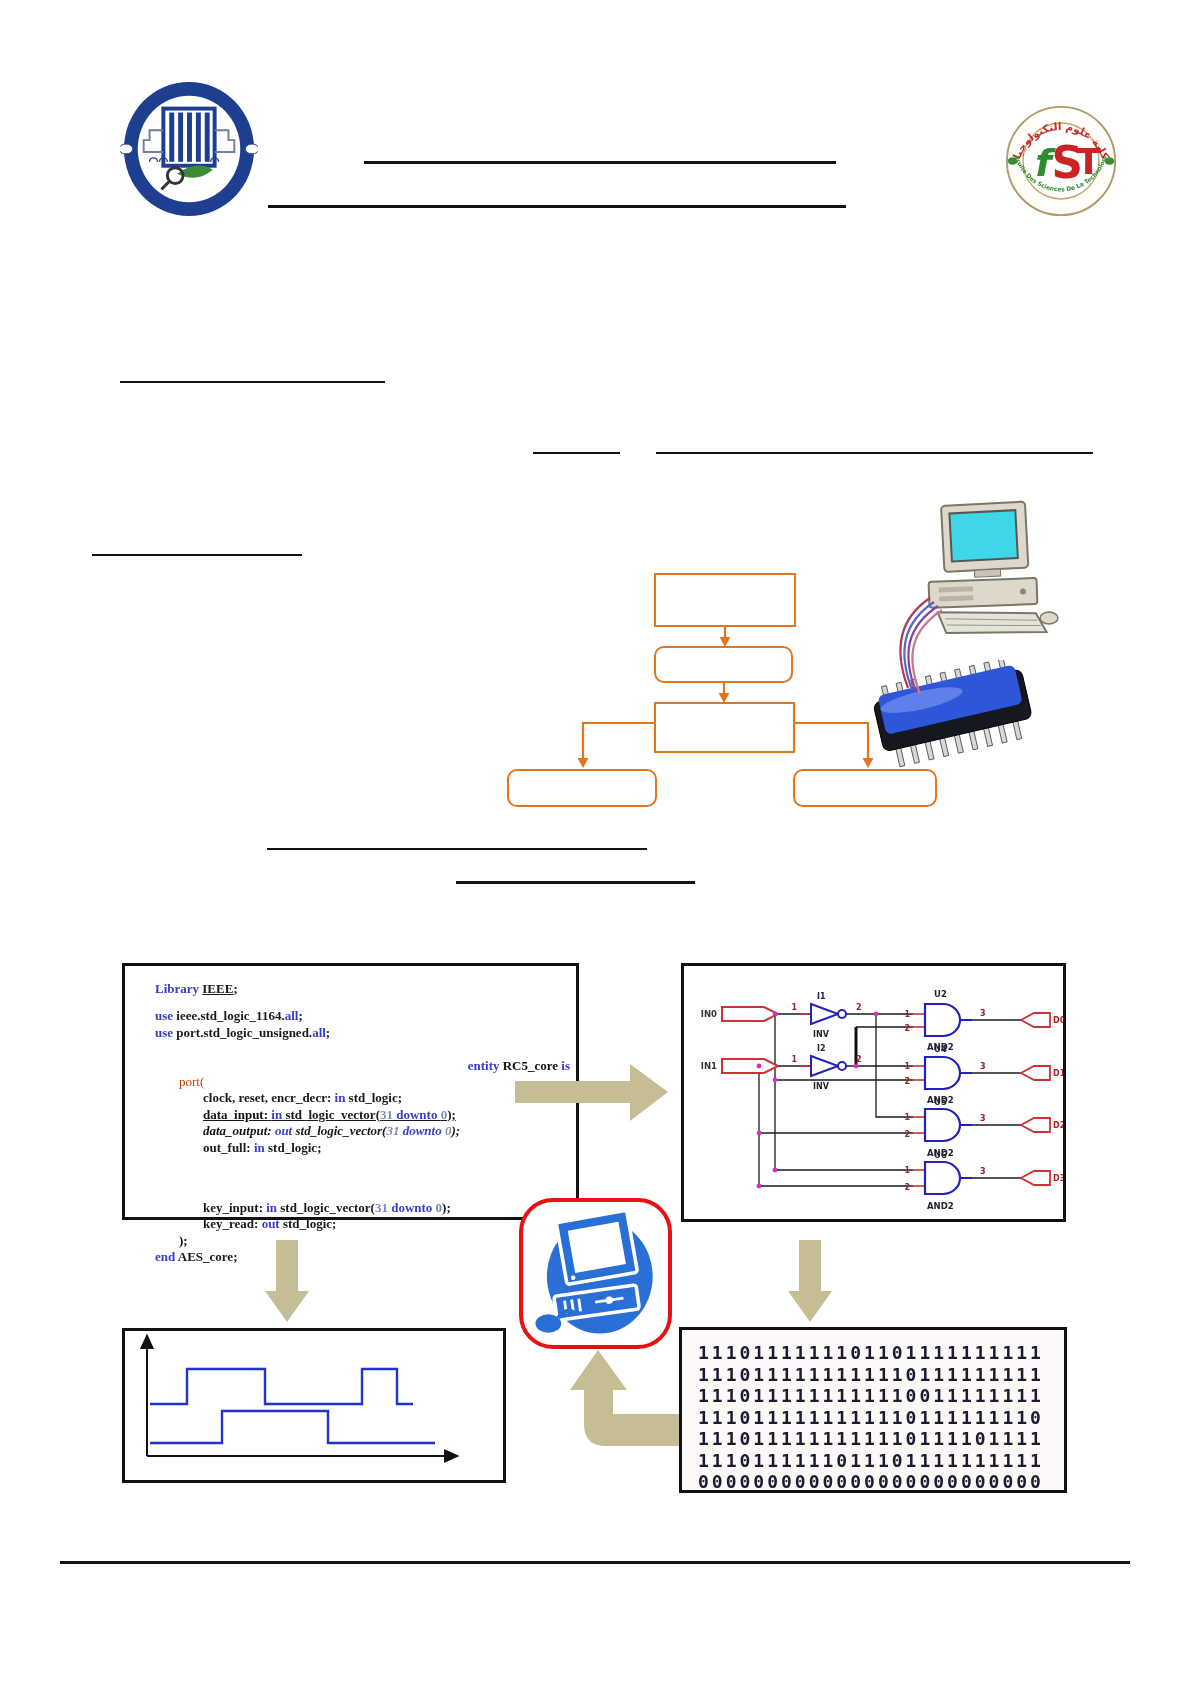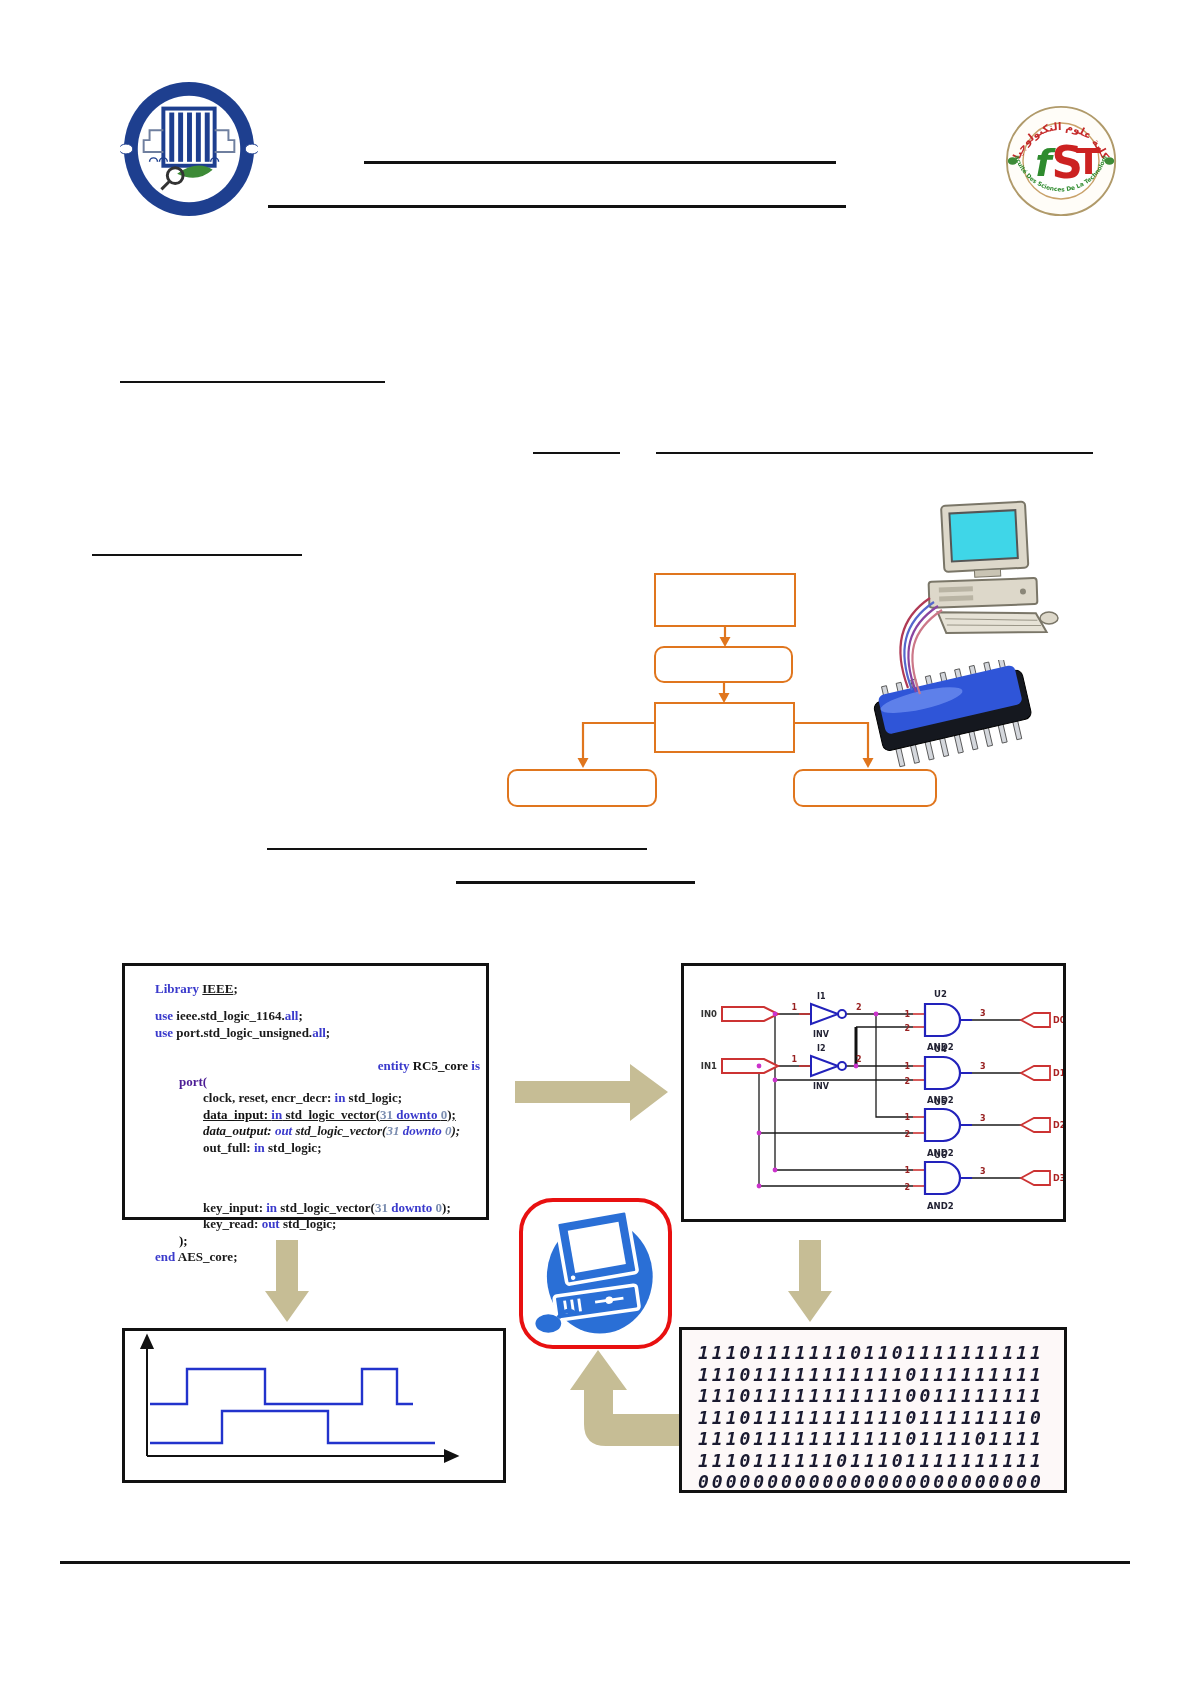--- a/index.html
+++ b/index.html
@@ -8,28 +8,28 @@
   .abs{position:absolute;}
   .bline{position:absolute;background:#121212;}
   .panel{position:absolute;border:3px solid #111;background:#fff;box-sizing:border-box;z-index:2;}
   .fc-box{position:absolute;border:2px solid #e0761e;background:#fff;box-sizing:border-box;z-index:2;}
   .rounded{border-radius:10px;}
   
   .code-body{padding:15px 6px 6px 30px;font-family:"Liberation Serif",serif;
              font-size:13px;line-height:16.4px;font-weight:600;color:#1a1a1a;white-space:nowrap;}
   .code-line{height:16.4px;}
   .tok-k{color:#3a3acc;}
-  .tok-kb{color:#4c1d95;font-weight:700;}
+  .tok-kb{color:#c2410c;font-weight:400;}
   .tok-n{color:#1a1a1a;}
   .tok-nb{color:#111;font-weight:700;}
   .tok-u{color:#1a1a1a;text-decoration:underline;}
   .tok-num{color:#7b8db0;}
   
   .bin-body{padding:12px 0 0 16px;font-family:"DejaVu Sans Mono",monospace;
-            font-size:18px;line-height:21.5px;font-weight:700;color:#1a1a30;letter-spacing:3px;font-style:italic;}
+            font-size:18px;line-height:21.5px;font-weight:700;color:#1a1a30;letter-spacing:3px;}
   .bin-row{height:21.5px;}
   
   .red-box{position:absolute;left:519px;top:1198px;width:153px;height:151px;box-sizing:border-box;
            border:4px solid #e81010;border-radius:34px;background:#fff;z-index:5;}
   svg text{font-family:"DejaVu Sans",sans-serif;}
 </style>
 </head>
 <body>
 
 <div class="page">
@@ -137,21 +137,21 @@
         <rect x="116" y="70" width="5" height="22"></rect>
           <rect x="131" y="70" width="5" height="22"></rect>
         <rect x="146" y="70" width="5" height="22"></rect>
       </g>
       <rect x="14" y="24" width="152" height="50" rx="7" fill="#15181f" stroke="#000"></rect>
       <rect x="20" y="18" width="140" height="40" rx="6" fill="#2f55d8"></rect>
       <ellipse cx="62" cy="32" rx="42" ry="9" fill="#6f8ff0" opacity="0.75"></ellipse>
     </g>
   </svg>
 
-  <div class="panel" style="left:122px;top:963px;width:367px;height:257px;">
+  <div class="panel" style="left:122px;top:963px;width:457px;height:257px;">
     <div class="code-body" id="code-lines">
         <div class="code-line" style="padding-left: 0px;"><span class="tok-k">Library</span><span class="tok-n"> </span><span class="tok-u">IEEE</span><span class="tok-n">;</span></div>
         <div class="code-line" style="padding-left: 0px; margin-top: 11px;"><span class="tok-k">use</span><span class="tok-n"> ieee.std_logic_1164.</span><span class="tok-k">all</span><span class="tok-n">;</span></div>
         <div class="code-line" style="padding-left: 0px;"><span class="tok-k">use</span><span class="tok-n"> port.std_logic_unsigned.</span><span class="tok-k">all</span><span class="tok-n">;</span></div>
         <div class="code-line" style="padding-left: 0px;"></div>
         <div class="code-line" style="padding-left: 0px; text-align: right;"><span class="tok-k">entity</span><span class="tok-nb"> RC5_core </span><span class="tok-k">is</span></div>
         <div class="code-line" style="padding-left: 24px;"><span class="tok-kb">port(</span></div>
         <div class="code-line" style="padding-left: 48px;"><span class="tok-n">clock, reset, encr_decr: </span><span class="tok-k">in</span><span class="tok-n"> std_logic;</span></div>
         <div class="code-line" style="padding-left: 48px; text-decoration: underline;"><span class="tok-nb">data_input:</span><span class="tok-n"> </span><span class="tok-k">in</span><span class="tok-n"> std_logic_vector(</span><span class="tok-num">31</span><span class="tok-k"> downto </span><span class="tok-num">0</span><span class="tok-n">);</span></div>
         <div class="code-line" style="padding-left: 48px; font-style: italic;"><span class="tok-nb">data_output:</span><span class="tok-n"> </span><span class="tok-k">out</span><span class="tok-n"> std_logic_vector(</span><span class="tok-num">31</span><span class="tok-k"> downto </span><span class="tok-num">0</span><span class="tok-n">);</span></div>

